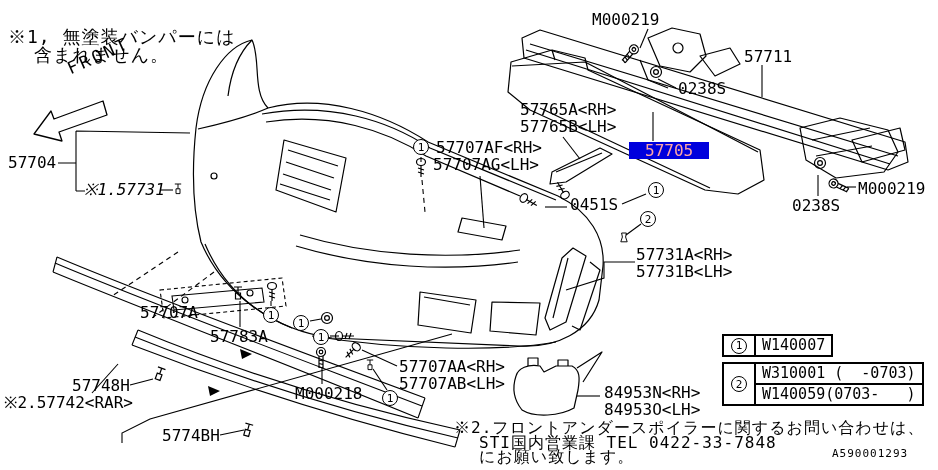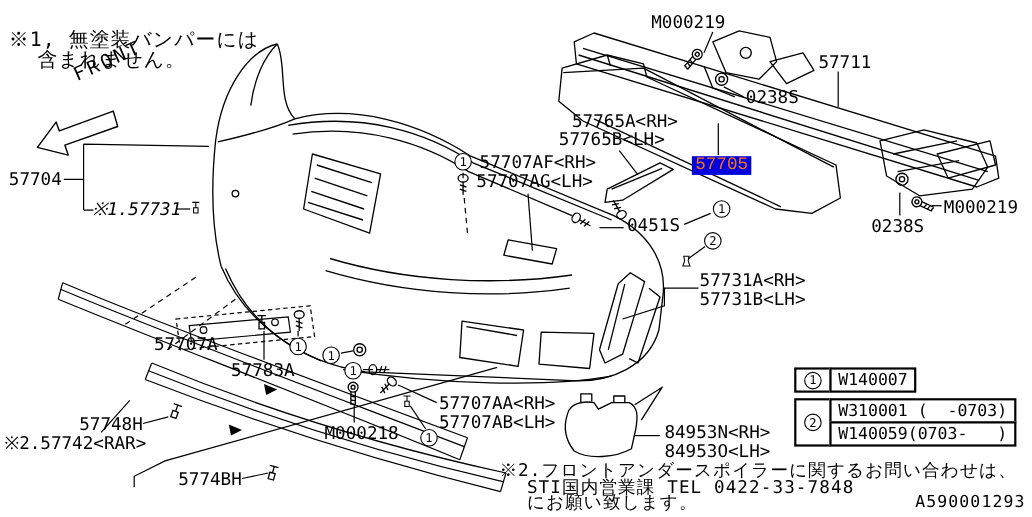--- a/index.html
+++ b/index.html
@@ -2,35 +2,35 @@
 <html><head>
 <meta charset="utf-8">
 <style>
   html,body{margin:0;padding:0;background:#fff;}
   .stage{position:relative;width:938px;height:470px;background:#ffffff;color:#000;
          font-family:"DejaVu Sans Mono",monospace;overflow:hidden;}
   svg.art{position:absolute;left:0;top:0;}
   .lbl{position:absolute;font-size:16px;line-height:17px;white-space:pre;letter-spacing:0;}
   .note{position:absolute;font-size:16px;line-height:14px;white-space:pre;letter-spacing:1px;}
   .note1{font-size:18px;letter-spacing:1px;}
-  .hl{background:#0000dd;color:#f97316;padding:0 3px;font-family:Liberation Mono, monospace;}
+  .hl{background:#0000dd;color:#fca5a5;padding:0 16px;}
   .front{position:absolute;left:64px;top:60px;font-size:17px;letter-spacing:3px;
          transform:rotate(-24deg);transform-origin:left top;}
   .circ{position:absolute;width:16px;height:16px;border:1.5px solid #000;border-radius:50%;
         background:#fff;display:flex;align-items:center;justify-content:center;
         font-size:11px;line-height:11px;box-sizing:border-box;}
   .legend{position:absolute;left:722px;top:334px;}
   .legend .lrow{display:flex;align-items:stretch;}
   .legend .lrow1{margin-bottom:5px;}
   .cellref{width:30px;border:2px solid #000;display:flex;align-items:center;justify-content:center;background:#fff;}
   .cellref .circ{position:static;}
   .cellval{border:2px solid #000;font-size:15px;line-height:17px;padding:1px 6px;white-space:pre;background:#fff;}
   .valcol{display:flex;flex-direction:column;margin-left:-2px;}
   .valcol .cellval + .cellval{margin-top:-2px;}
-  .diagid{position:absolute;left:832px;top:447px;font-size:15px;letter-spacing:1px;}
+  .diagid{position:absolute;left:832px;top:447px;font-size:11px;letter-spacing:1px;}
 </style>
 </head>
 <body>
 
 <div class="stage">
 
   <svg class="art" width="938" height="470" viewBox="0 0 938 470">
     <defs>
       <g id="g-screw" stroke="#000" fill="none" stroke-width="1.2">
         <ellipse cx="0" cy="-6" rx="4.5" ry="3.5"></ellipse>
@@ -177,21 +177,21 @@
   </svg>
 
   <div class="note note1" style="left:8px;top:30px;">※1, 無塗装バンパーには</div>
   <div class="note note1" style="left:34px;top:48px;">含まれません。</div>
   <div class="front">FRONT</div>
 
   <div class="lbl" style="left:592px;top:11px;">M000219</div>
   <div class="lbl" style="left:744px;top:48px;">57711</div>
   <div class="lbl" style="left:678px;top:80px;">0238S</div>
   <div class="lbl" style="left:520px;top:101px;">57765A&lt;RH&gt;</div>
-  <div class="lbl" style="left:508px;top:118px;">57765B&lt;LH&gt;</div>
+  <div class="lbl" style="left:520px;top:118px;">57765B&lt;LH&gt;</div>
   <div class="lbl" style="left:436px;top:139px;">57707AF&lt;RH&gt;</div>
   <div class="lbl" style="left:433px;top:156px;">57707AG&lt;LH&gt;</div>
   <div class="lbl hl" style="left:629px;top:142px;">57705</div>
   <div class="lbl" style="left:570px;top:196px;">0451S</div>
   <div class="lbl" style="left:858px;top:180px;">M000219</div>
   <div class="lbl" style="left:792px;top:197px;">0238S</div>
   <div class="lbl" style="left:636px;top:246px;">57731A&lt;RH&gt;</div>
   <div class="lbl" style="left:636px;top:263px;">57731B&lt;LH&gt;</div>
   <div class="lbl" style="left:8px;top:154px;">57704</div>
   <div class="lbl" style="left:84px;top:181px;font-style:italic;">※1.57731</div>

